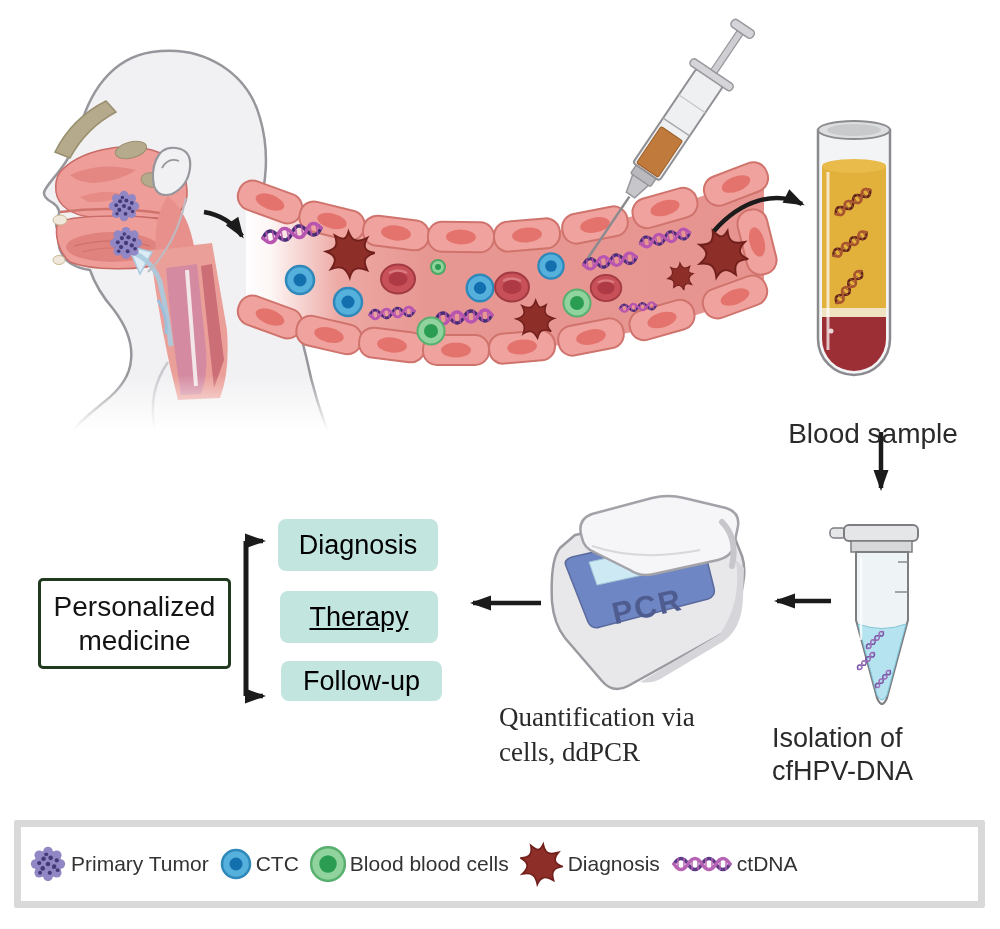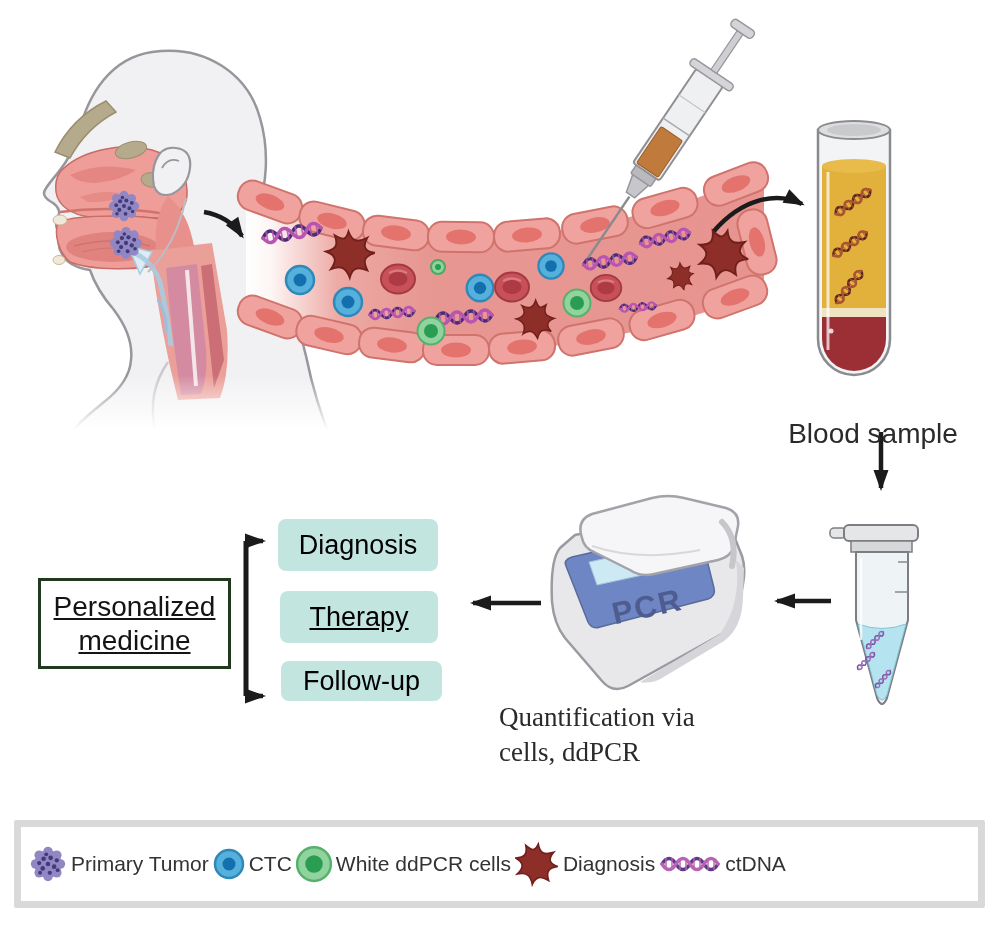--- a/index.html
+++ b/index.html
@@ -10,26 +10,26 @@
   .lbl-line{display:block;}
   #lbl-blood{left:757px;top:390px;width:232px;text-align:center;font-size:28px;margin-top:28px;}
   #lbl-isolation{left:772px;top:722px;font-size:27px;line-height:33px;}
   #lbl-quant{left:499px;top:700px;font-size:27px;line-height:35px;font-family:Liberation Serif, serif;}
   .flow-box{position:absolute;background:#c3e5e0;border-radius:8px;display:flex;
             align-items:center;justify-content:center;font-size:27px;color:#000000;}
   #box-diagnosis{left:278px;top:519px;width:160px;height:52px;}
   #box-therapy{left:280px;top:591px;width:158px;height:52px;text-decoration:underline;}
   #box-followup{left:281px;top:661px;width:161px;height:40px;}
   .pm-box{position:absolute;left:38px;top:578px;width:193px;height:91px;
-          border:3.5px solid #20391f;border-radius:0;background:#fff;
+          border:3.5px solid #20391f;border-radius:5px;background:#fff;
           display:flex;flex-direction:column;align-items:center;justify-content:center;
-          font-size:28px;line-height:34px;color:#141414;box-sizing:border-box;text-decoration:underline;}
+          font-size:28px;line-height:34px;color:#141414;box-sizing:border-box;}
   .legend{position:absolute;left:14px;top:820px;width:971px;height:88px;
           border:7px solid #d9d9d9;border-radius:2px;background:#fff;box-sizing:border-box;
-          display:flex;align-items:center;padding:0 8px;gap:4px;}
+          display:flex;align-items:center;padding:0 8px;gap:11px;}
   .legend-item{display:flex;align-items:center;gap:4px;font-size:21px;color:#333;
                white-space:nowrap;flex:none;}
   .legend-item svg{display:block;}
 </style>
 </head>
 <body>
 
 <div class="stage">
 
 <svg class="art" width="1000" height="929" viewBox="0 0 1000 929">
@@ -295,20 +295,24 @@
     <text x="648" y="617" text-anchor="middle" font-size="31" font-weight="600" fill="#4f5c90" letter-spacing="2" transform="rotate(-12.5 648 610)" font-family="Liberation Sans, sans-serif">PCR</text>
     <path d="M582,538 Q576,520 592,514 L652,498 Q668,494 684,498 L726,508 Q740,512 738,526
              L734,546 Q732,556 718,560 L654,574 Q640,577 630,570 L594,552 Q584,548 582,538 Z" fill="#f6f6f8" stroke="#a2a2a8" stroke-width="2.5" stroke-linejoin="round"></path>
     <path d="M592,546 Q640,562 700,550" fill="none" stroke="#d8d8dc" stroke-width="2"></path>
     <path d="M722,522 Q738,538 732,566" fill="none" stroke="#c6c6cb" stroke-width="6" stroke-linecap="round"></path>
   </g>
 </svg>
 
   <div class="label" id="lbl-blood">Blood sample</div>
 
+  <div class="label" id="lbl-isolation">
+    <span class="lbl-line">Isolation of</span>
+    <span class="lbl-line">cfHPV-DNA</span>
+  </div>
 
   <div class="label" id="lbl-quant">
     <span class="lbl-line">Quantification via</span>
     <span class="lbl-line">cells, ddPCR</span>
   </div>
 
   <div class="pm-box">
     <span>Personalized</span>
     <span>medicine</span>
   </div>
@@ -327,21 +331,21 @@
     <div class="legend-item">
       <svg width="32" height="34">
         <use href="#ctc" transform="translate(16,17)"></use>
       </svg>
       <span>CTC</span>
     </div>
     <div class="legend-item">
       <svg width="36" height="38">
         <use href="#wbc" transform="translate(18,19) scale(1.25)"></use>
       </svg>
-      <span>White ddPCR cells</span>
+      <span>Blood blood cells</span>
     </div>
     <div class="legend-item">
       <svg width="44" height="46">
         <use href="#plt" transform="translate(22,23) rotate(10) scale(1.1)"></use>
       </svg>
       <span>Diagnosis</span>
     </div>
     <div class="legend-item">
       <svg width="62" height="30">
         <use href="#dna" transform="translate(31,15)" style="--c1:#5c3a85;--c2:#b864b4;"></use>

